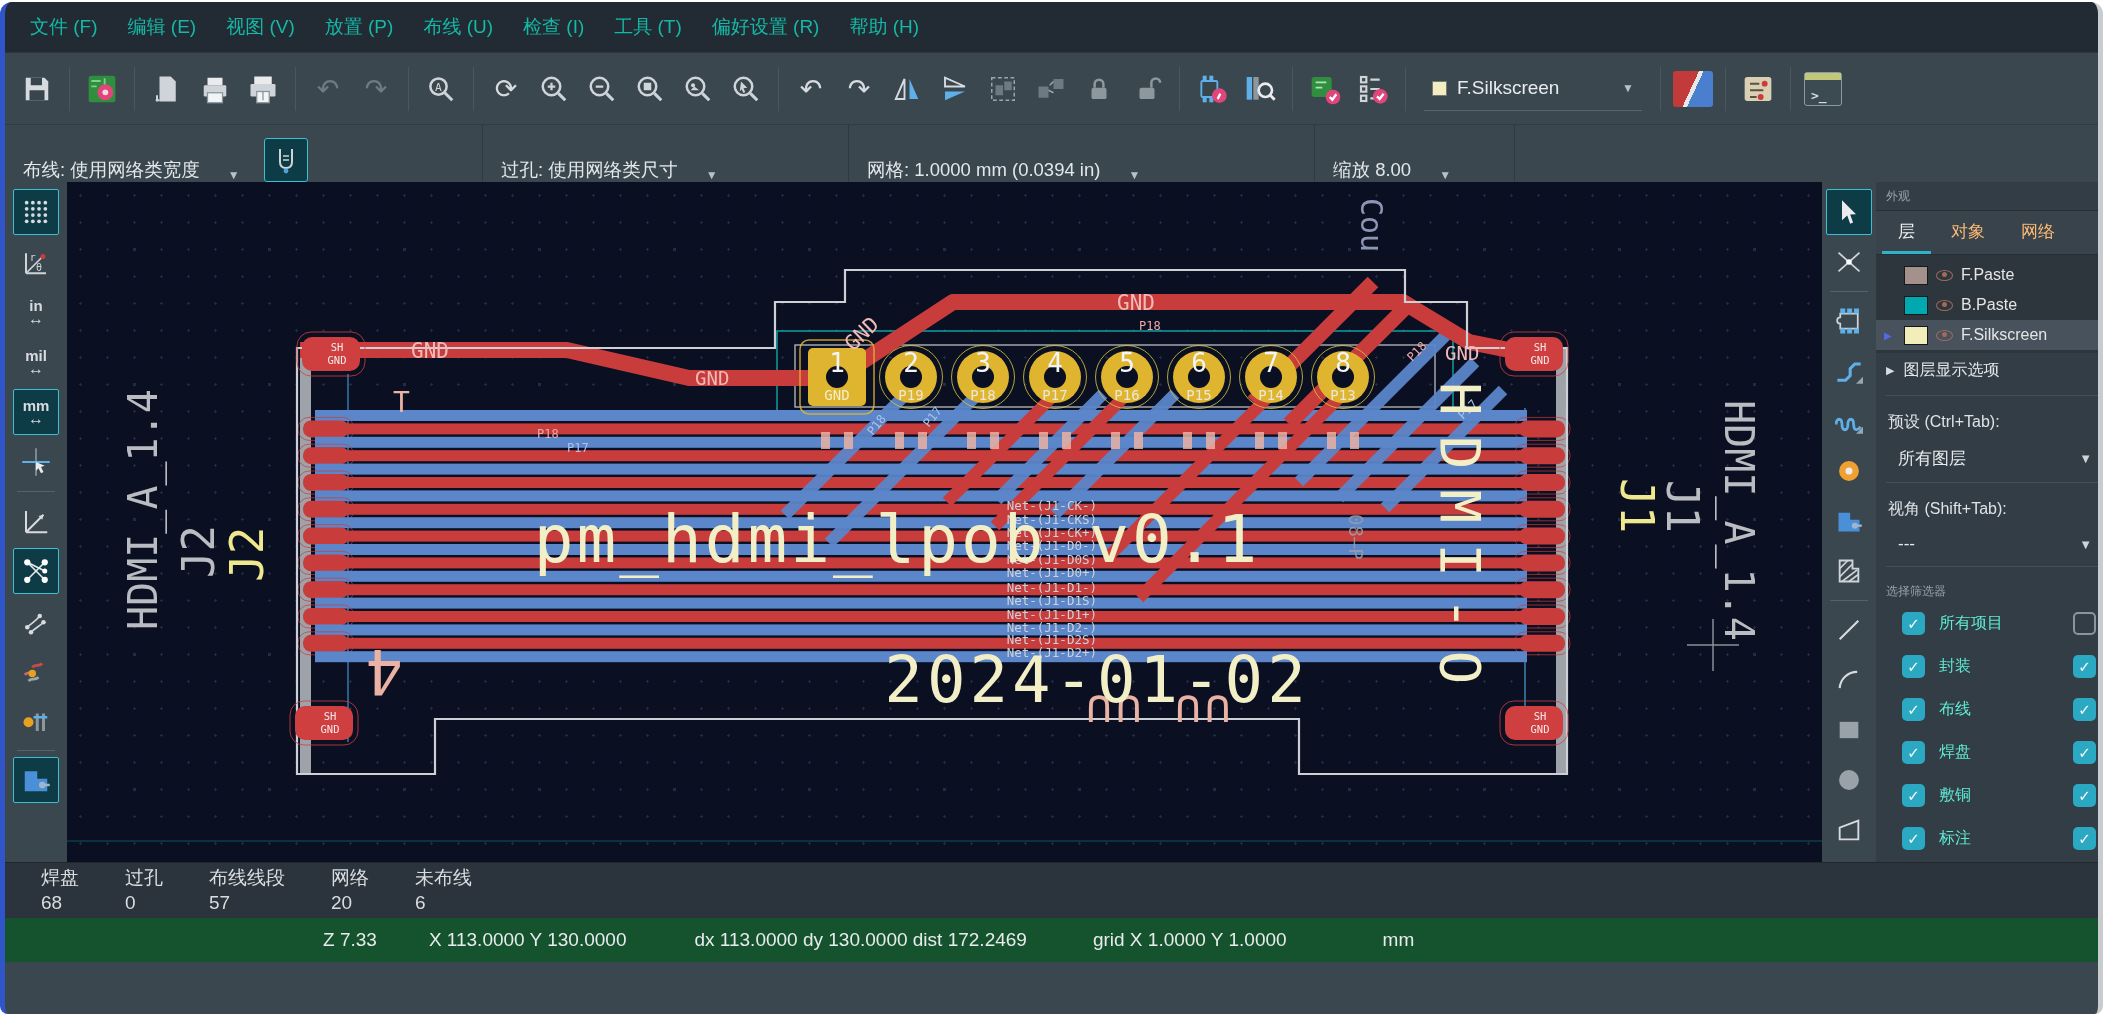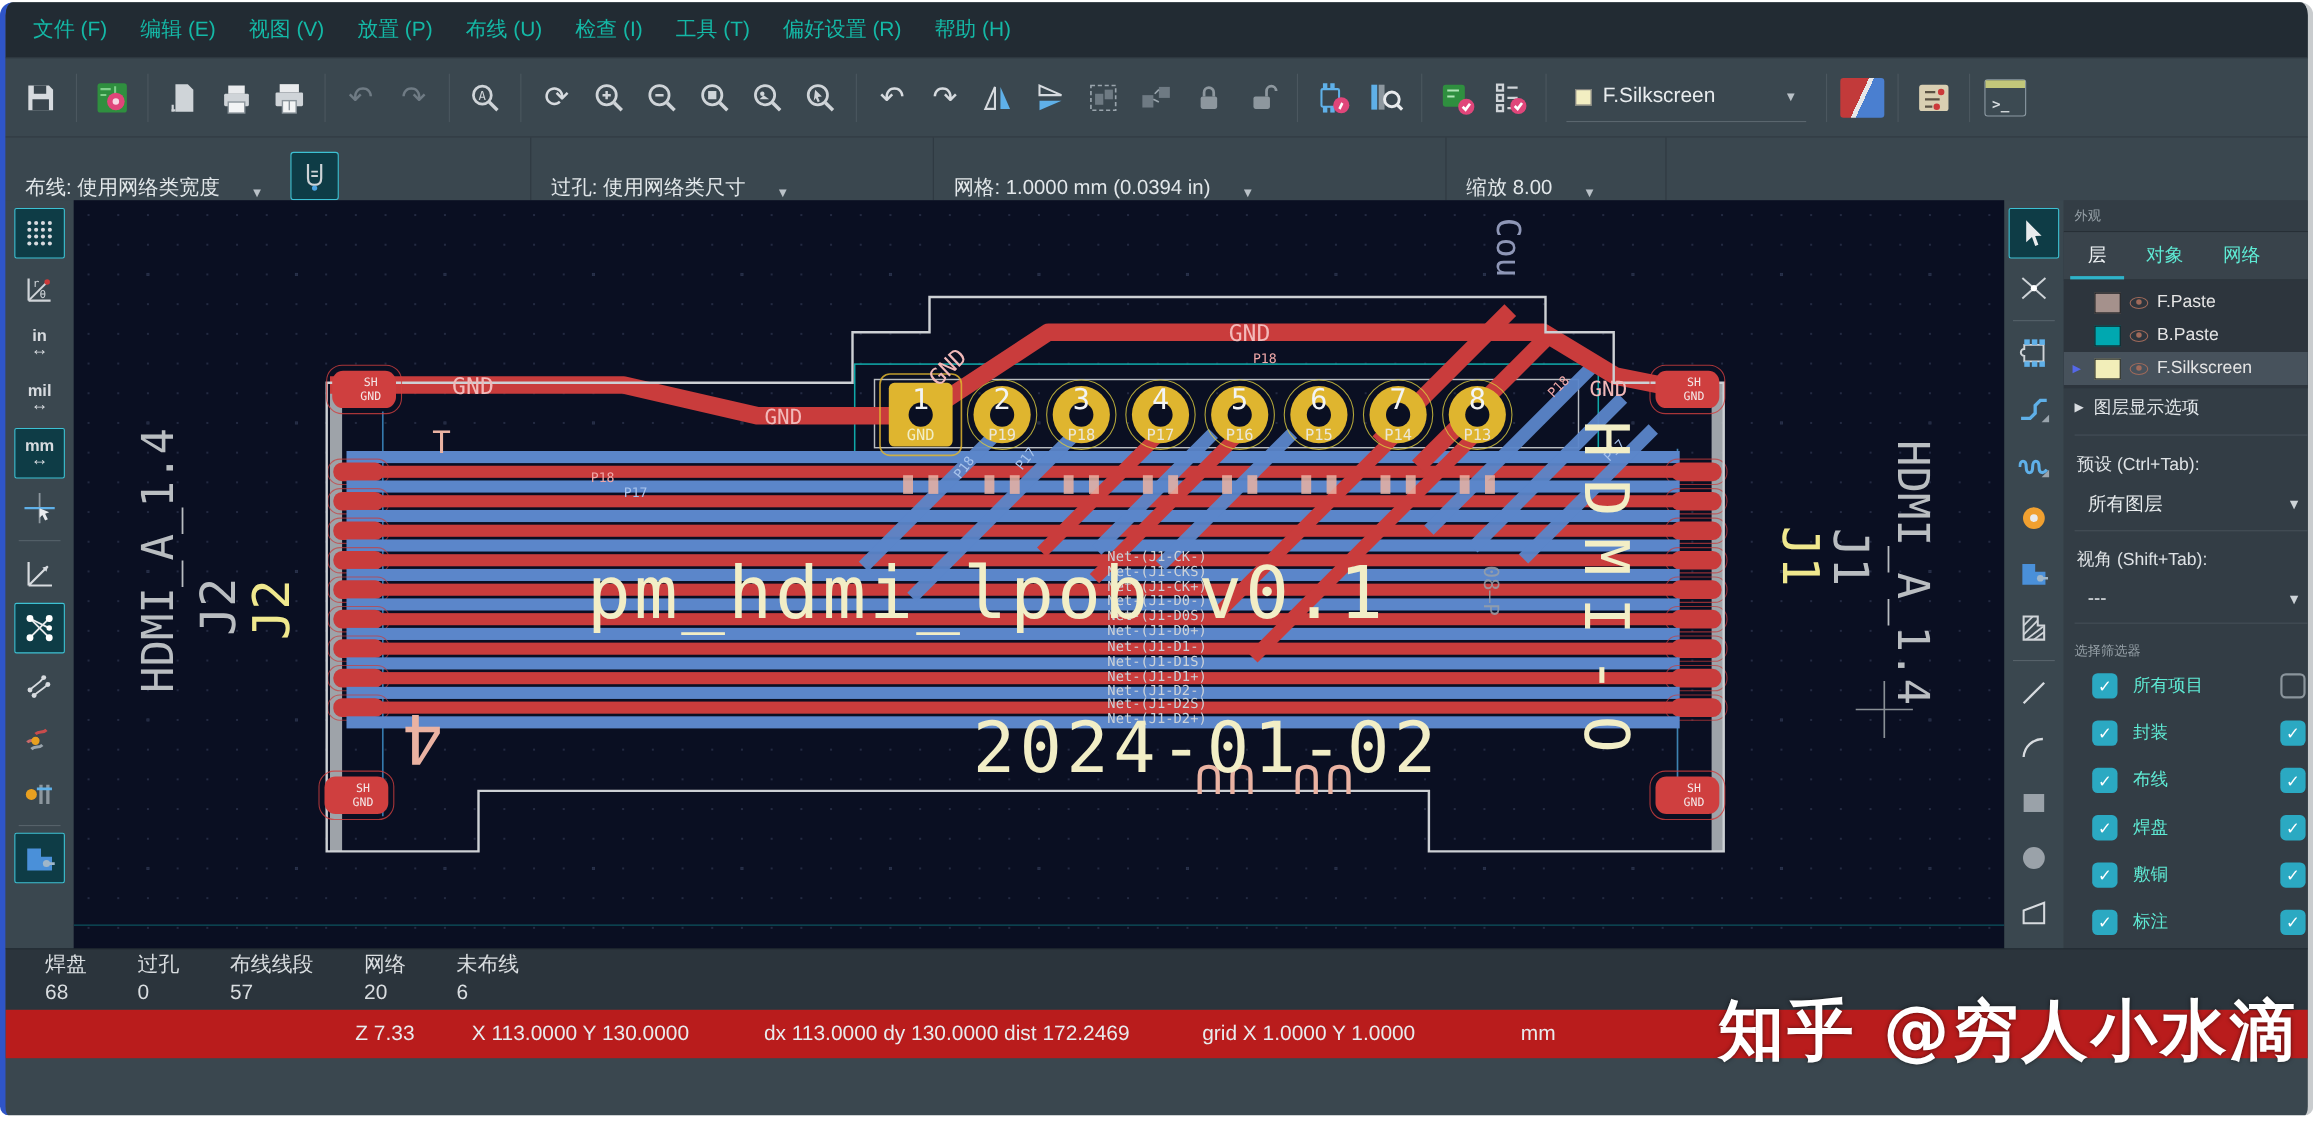--- a/index.html
+++ b/index.html
@@ -37,21 +37,21 @@
   .lsep{width:38px;height:1px;background:#56626a;margin:4px 0;flex:none}
   .unit{color:#d7dbdf;font-size:15px;font-weight:bold;line-height:1}
   .unit em{display:block;font-style:normal;font-size:16px;margin-top:-2px;text-align:center}
   .canvas{position:relative;width:1755px;height:680px;flex:none;background-color:#0a0f22;overflow:hidden;
     background-image:radial-gradient(#232a42 1.1px,transparent 1.2px),radial-gradient(#2c3550 1.4px,transparent 1.5px);
     background-size:27px 27px,135px 135px}
   svg text{font-family:"DejaVu Sans Mono",monospace}
   .rpanel{width:232px;background:#333d45;color:#dde2e6;flex:none;overflow:hidden}
   .phead{font-size:12px;color:#97a1a8;padding:6px 10px 5px;border-bottom:1px solid #272f36}
   .tabs{display:flex;gap:4px;padding:0 6px;height:44px;align-items:stretch;border-bottom:1px solid #272f36;background:#39434b}
-  .tab{display:flex;align-items:center;padding:0 16px;font-size:17px;color:#5eead4;border-bottom:3px solid transparent}
+  .tab{display:flex;align-items:center;padding:0 16px;font-size:17px;color:#fdba74;border-bottom:3px solid transparent}
   .tab.act{color:#eef2f4;border-bottom-color:#2fb3c9}
   .layers{background:#2d353d;padding:5px 0 3px}
   .lrow{display:flex;align-items:center;height:30px;padding:0 8px;gap:8px}
   .lrow.sel{background:#47525c}
   .larr{width:12px;color:#5568e8;font-size:10px;flex:none}
   .lsw{width:24px;height:19px;border:1px solid #14191d;flex:none}
   .eye{width:17px;height:11px;border:1.6px solid #a06a5a;border-radius:50%;position:relative;display:inline-block;flex:none}
   .eye i{position:absolute;top:1.5px;left:4.5px;width:5px;height:5px;background:#a06a5a;border-radius:50%}
   .lname{font-size:16px;color:#e5e5e5}
   .layeropt{display:flex;gap:9px;align-items:center;height:34px;padding:0 10px;font-size:16px;color:#e2e6e9}
@@ -60,21 +60,21 @@
   .plabel{font-size:16px;color:#dfe3e6;padding:8px 12px 2px;white-space:nowrap}
   .combo{display:flex;align-items:center;padding:12px 16px 4px 22px;font-size:17px;color:#e6eaec}
   .combo .arr{margin-left:auto;color:#cdd3d7;font-size:13px}
   .fhead{font-size:12px;color:#97a1a8;padding:8px 10px 2px}
   .frow{display:flex;align-items:center;height:43px;padding:0 12px 0 26px;gap:14px}
   .ck{width:23px;height:23px;border-radius:5px;background:#2ba9c2;color:#fff;font-size:15px;font-weight:bold;display:flex;align-items:center;justify-content:center;flex:none}
   .ck.off{background:transparent;border:2px solid #8b959c;color:transparent}
   .flabel{font-size:16px;color:#5eead4;flex:1}
   .statusbar{height:56px;background:#2b343c;display:flex;padding-left:36px;align-items:center;border-top:1px solid #20282e}
   .scol{display:flex;flex-direction:column;justify-content:center;margin-right:46px;color:#d9dde0;font-size:19px;line-height:1.3}
-  .coordbar{height:44px;background:#b91c1c;display:flex;align-items:center;color:#e8ebed;font-size:19px;white-space:nowrap}
+  .coordbar{height:44px;background:#14532d;display:flex;align-items:center;color:#e8ebed;font-size:19px;white-space:nowrap}
   .watermark{position:absolute;right:8px;bottom:36px;font-size:60px;font-weight:bold;color:#fff;letter-spacing:3px;
     text-shadow:0 0 4px rgba(0,0,0,.55);z-index:60;font-family:"DejaVu Sans",sans-serif}
 </style>
 </head>
 <body>
 
 <div id="win">
 
 
   <div class="menubar" id="menu">
@@ -879,14 +879,13 @@
     </div>
 
   <div class="coordbar">
     <span style="margin-left:318px">Z 7.33</span>
     <span style="margin-left:52px">X 113.0000  Y 130.0000</span>
     <span style="margin-left:68px">dx 113.0000  dy 130.0000  dist 172.2469</span>
     <span style="margin-left:66px">grid X 1.0000  Y 1.0000</span>
     <span style="margin-left:96px">mm</span>
   </div>
 
-  <div class="watermark">知乎 @穷人小水滴</div>
 </div>
 
 </body></html>

